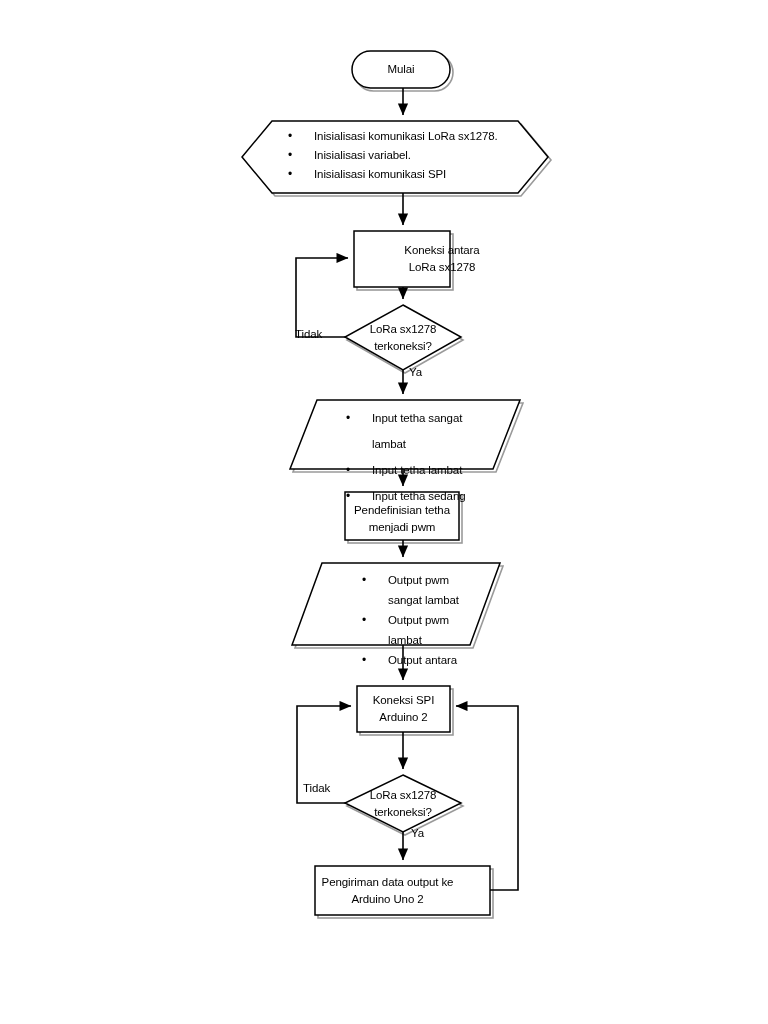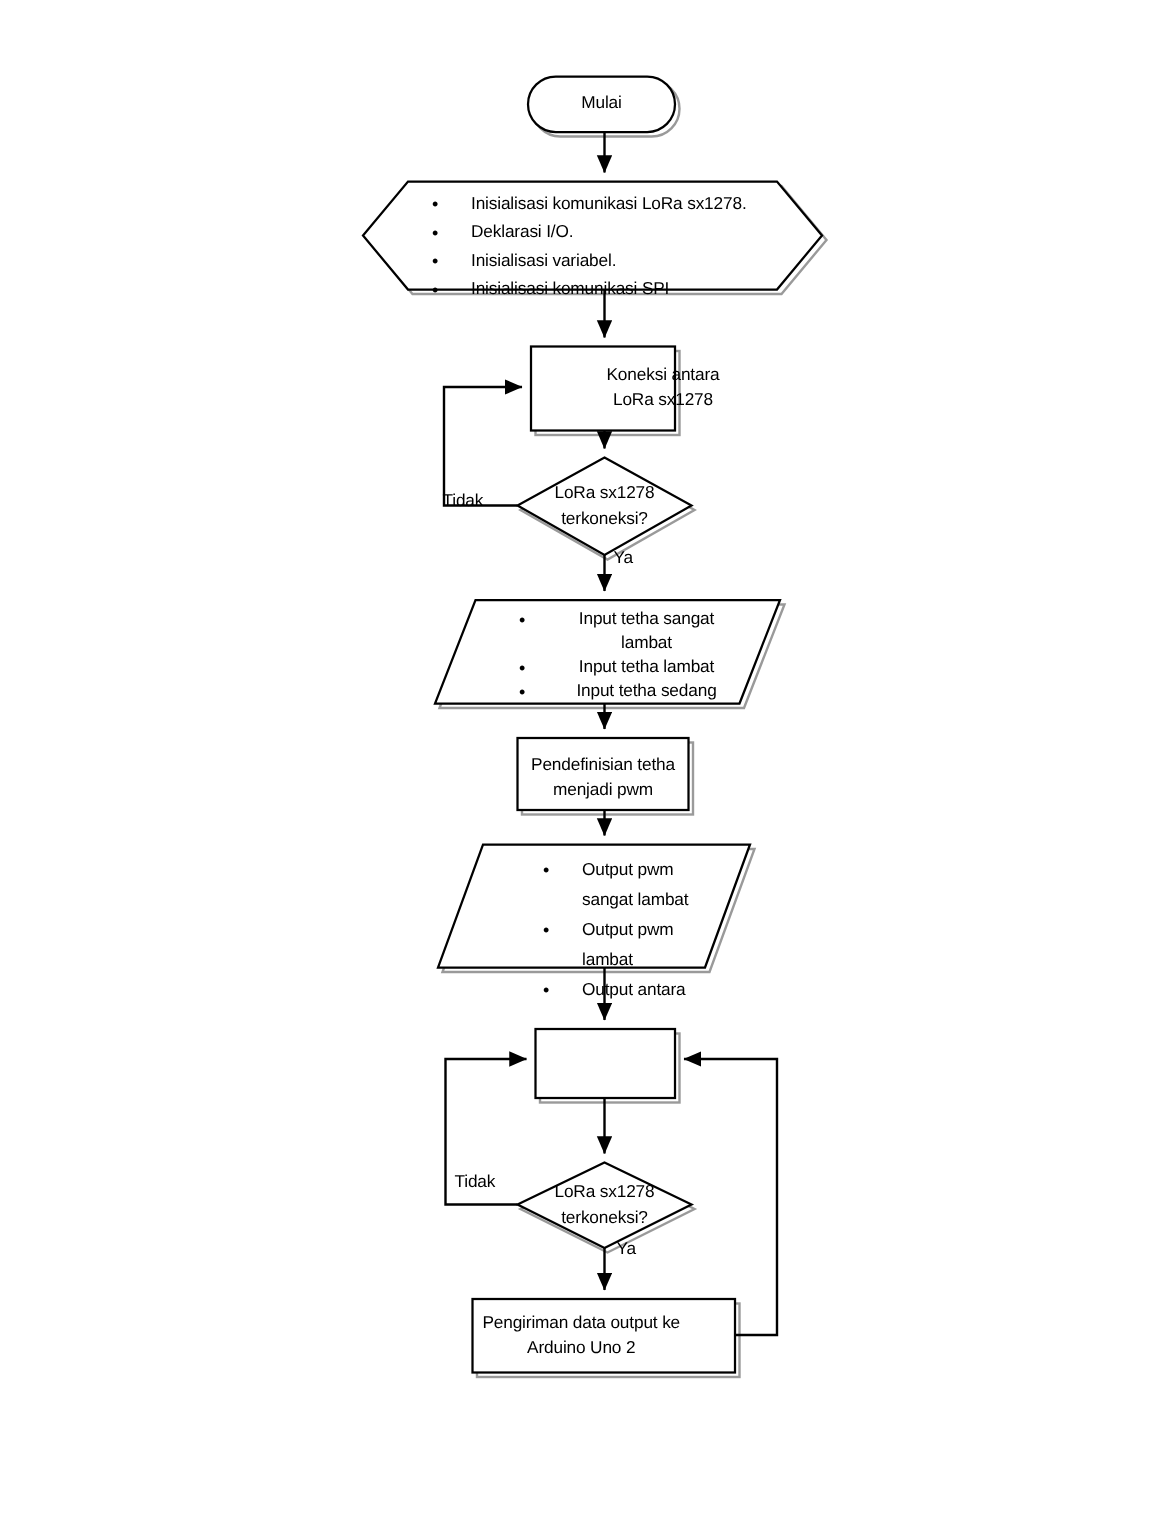--- a/index.html
+++ b/index.html
@@ -146,51 +146,52 @@
 
       <path d="M490,890 L518,890 L518,706 L456,706" marker-end="url(#arrowhead)"></path>
     </g>
   </svg>
 
   <div class="node-text" style="left:352px; top:61px; width:98px;">Mulai</div>
 
   <div class="list-text" style="left:272px; top:127px; width:260px;">
     <ul>
       <li>Inisialisasi komunikasi LoRa sx1278.</li>
-      <li>Deklarasi I/O.</li>
       <li>Inisialisasi variabel.</li>
       <li>Inisialisasi komunikasi SPI</li>
     </ul>
   </div>
 
   <div class="node-text" style="left:354px; top:242px; width:96px;padding-left:40px;">Koneksi antara
 LoRa  sx1278</div>
 
   <div class="node-text" style="left:345px; top:321px; width:116px;">LoRa sx1278
 terkoneksi?</div>
 
-  <div class="list-text" style="left:330px; top:405px; width:160px; line-height:16px;text-align:center;">
+  <div class="list-text" style="left:330px; top:405px; width:160px; line-height:26px;">
     <ul>
       <li>Input tetha sangat lambat</li>
       <li>Input tetha lambat</li>
       <li>Input tetha sedang</li>
     </ul>
   </div>
 
   <div class="node-text" style="left:345px; top:502px; width:114px;">Pendefinisian tetha
 menjadi pwm</div>
 
   <div class="list-text" style="left:346px; top:570px; width:120px; line-height:20px;">
     <ul>
       <li>Output pwm sangat lambat</li>
       <li>Output pwm lambat</li>
       <li>Output antara</li>
     </ul>
   </div>
 
+  <div class="node-text" style="left:357px; top:692px; width:93px;">Koneksi SPI
+Arduino 2</div>
 
   <div class="node-text" style="left:345px; top:787px; width:116px;">LoRa sx1278
 terkoneksi?</div>
 
   <div class="node-text" style="left:300px; top:874px; width:175px;">Pengiriman data output ke
 Arduino Uno 2</div>
 
   <div class="edge-label" style="left:295px; top:328px;">Tidak</div>
   <div class="edge-label" style="left:409px; top:366px;">Ya</div>
   <div class="edge-label" style="left:303px; top:782px;">Tidak</div>

